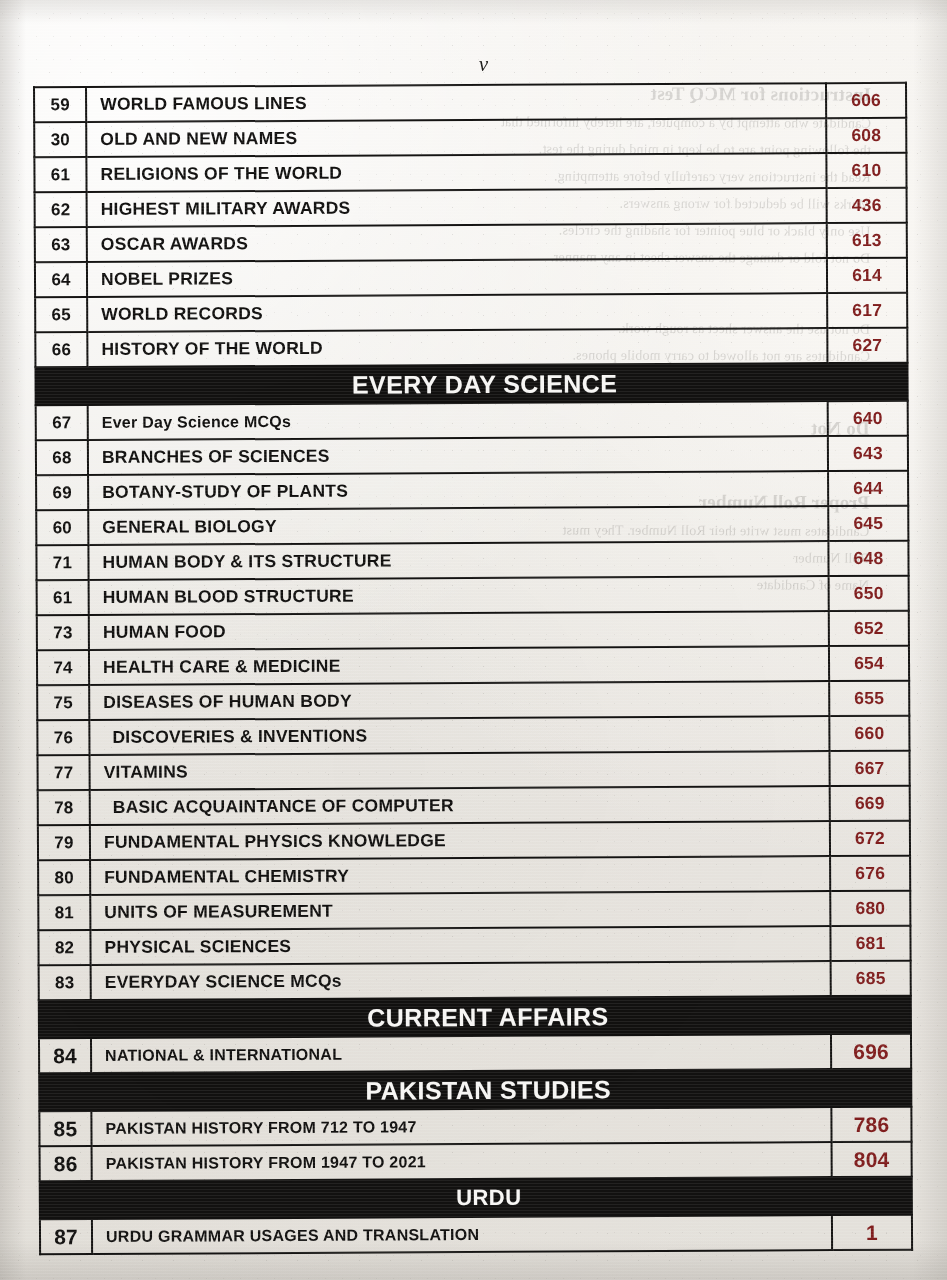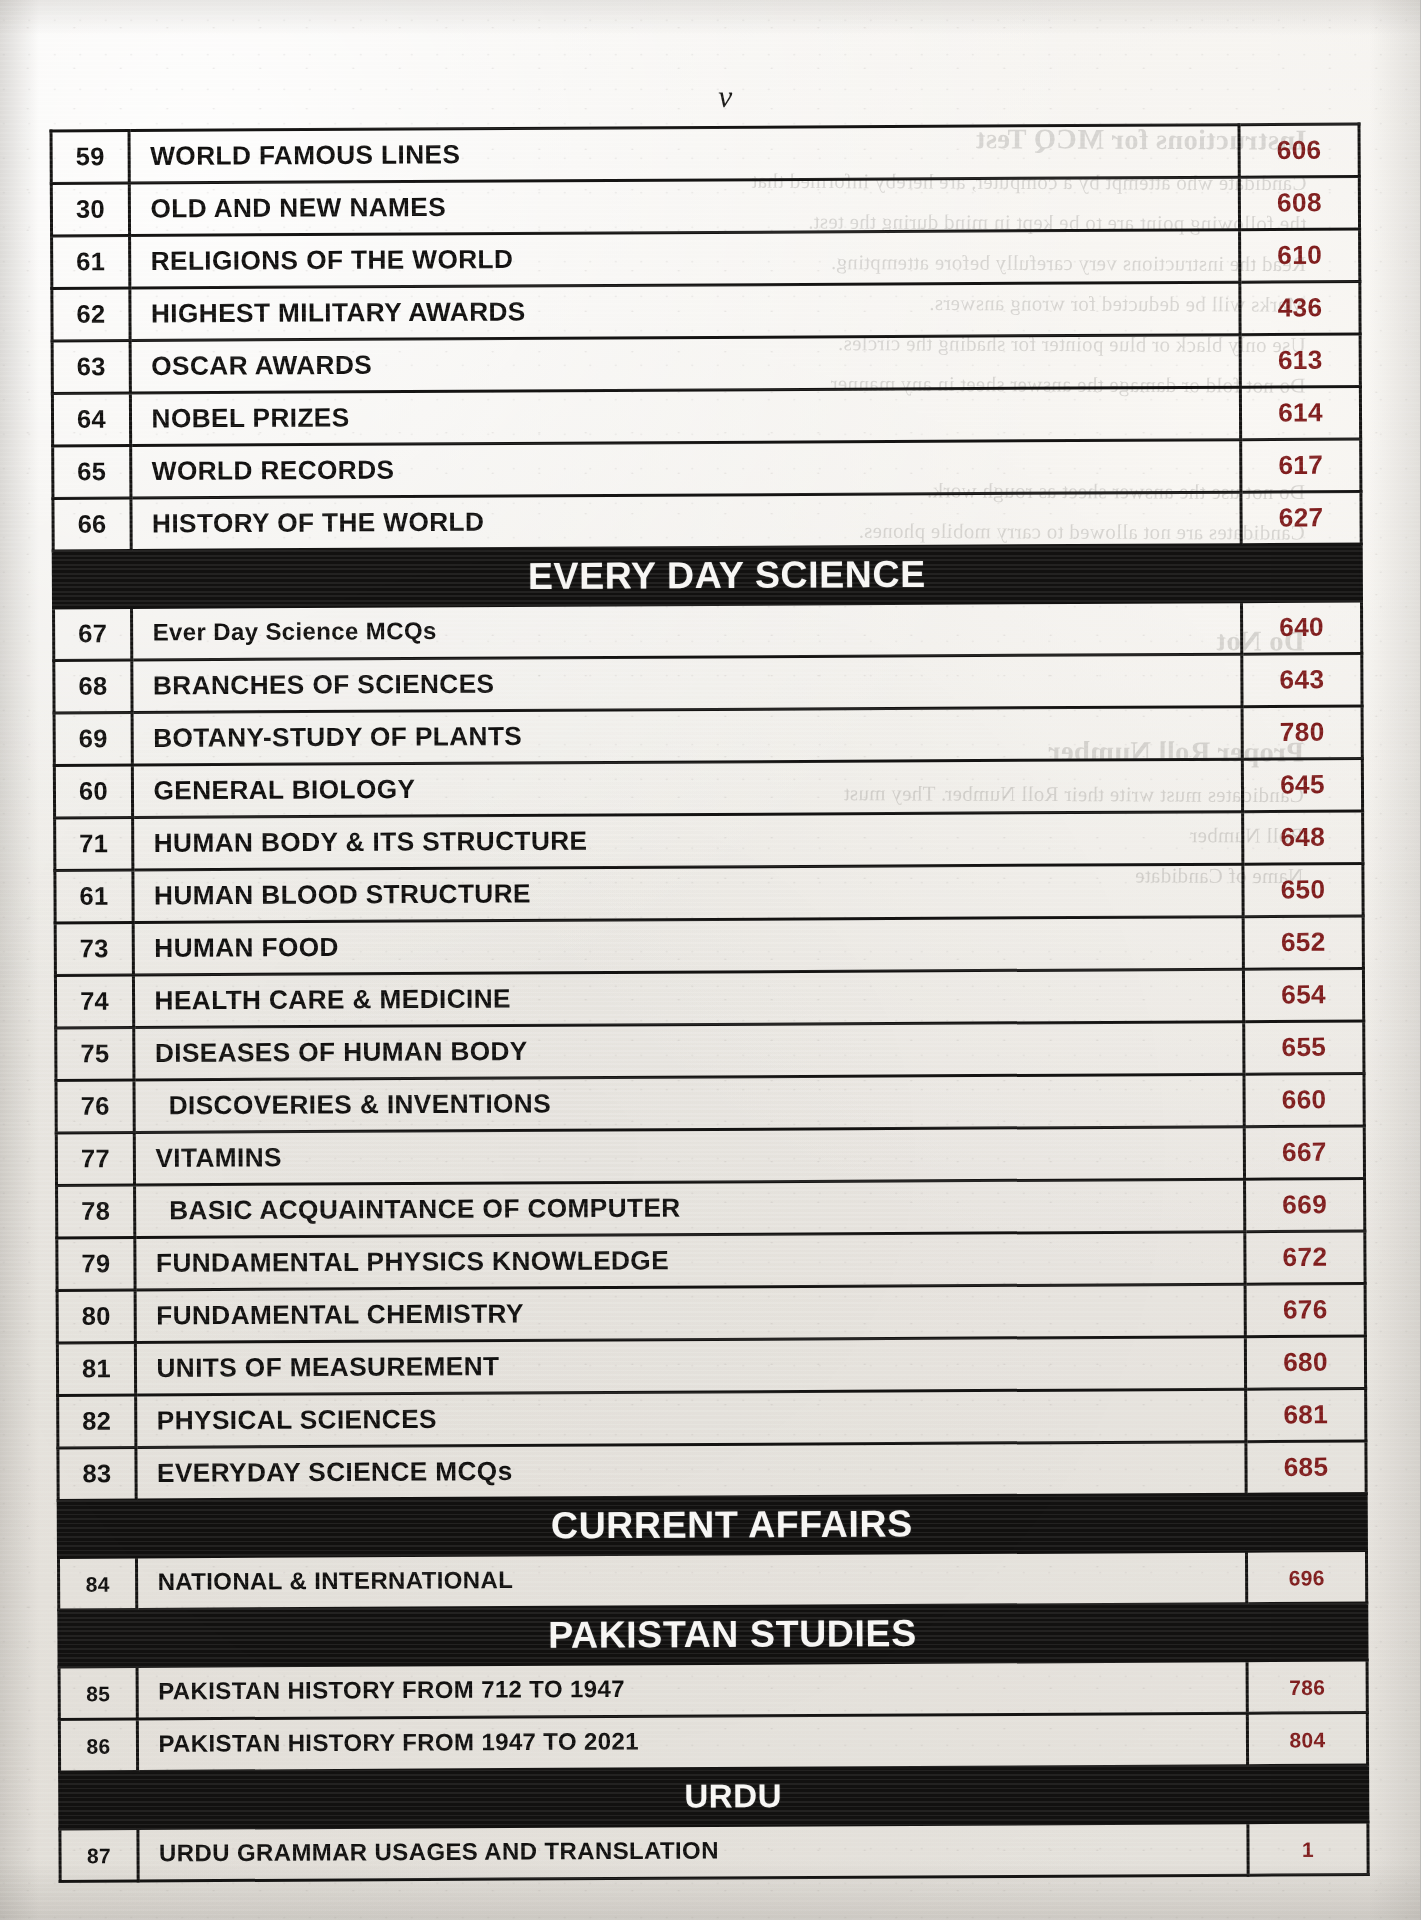--- a/index.html
+++ b/index.html
@@ -140,21 +140,21 @@
     letter-spacing: .2px;
     color: #7f1d1d;
   }
   
   tr.entry.mixed td.title { font-size: 16px; }
   
   tr.entry.indent td.title { padding-left: 22px; }
   
   tr.entry.compact td.title { font-size: 16px; }
   tr.entry.compact td.num,
-  tr.entry.compact td.page { font-size: 14px; }
+  tr.entry.compact td.page { font-size: 21px; }
 
   tr.section { height: 38px; }
   tr.section td {
     background: #121110;
     color: #f7f6f4;
     text-align: center;
     font-size: 25px;
     font-weight: bold;
     letter-spacing: .4px;
     border-color: #121110;
@@ -262,21 +262,21 @@
             <td class="page">640</td>
           </tr>
           <tr class="entry">
             <td class="num">68</td>
             <td class="title">BRANCHES OF SCIENCES</td>
             <td class="page">643</td>
           </tr>
           <tr class="entry">
             <td class="num">69</td>
             <td class="title">BOTANY-STUDY OF PLANTS</td>
-            <td class="page">780</td>
+            <td class="page">644</td>
           </tr>
           <tr class="entry">
             <td class="num">60</td>
             <td class="title">GENERAL BIOLOGY</td>
             <td class="page">645</td>
           </tr>
           <tr class="entry">
             <td class="num">71</td>
             <td class="title">HUMAN BODY &amp; ITS STRUCTURE</td>
             <td class="page">648</td>

